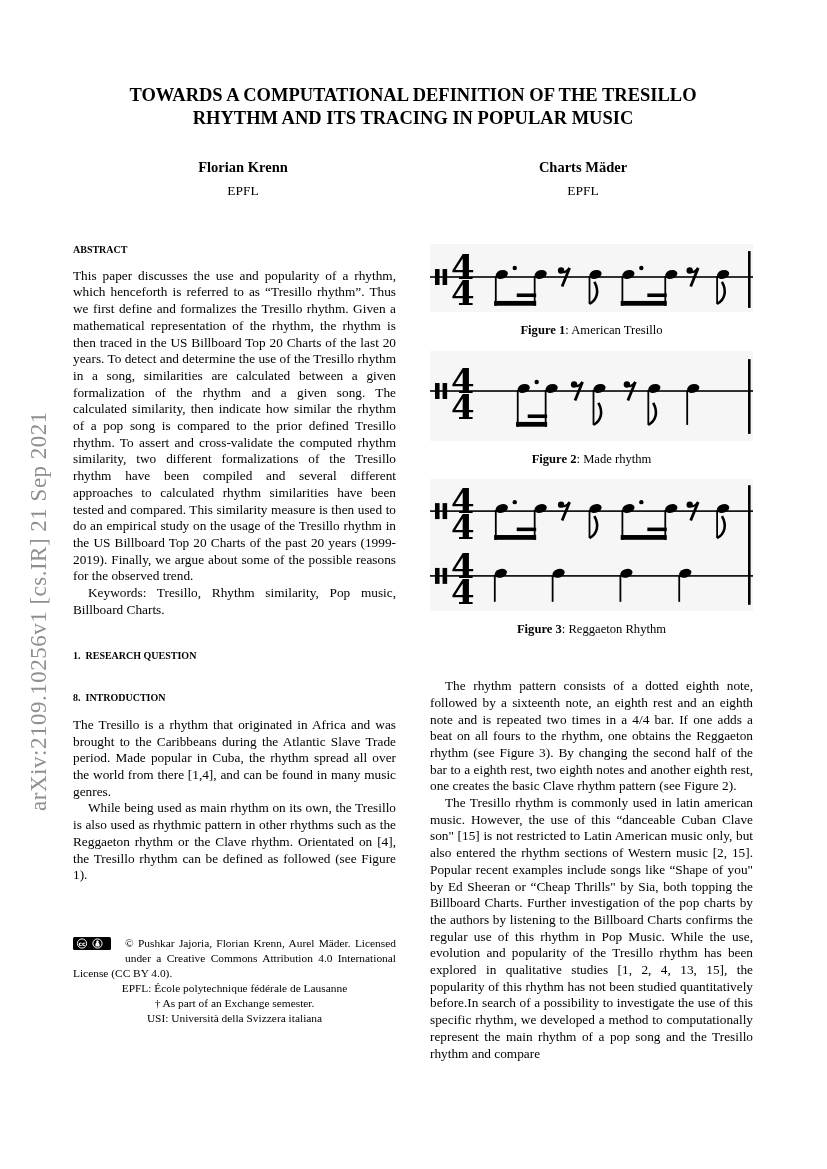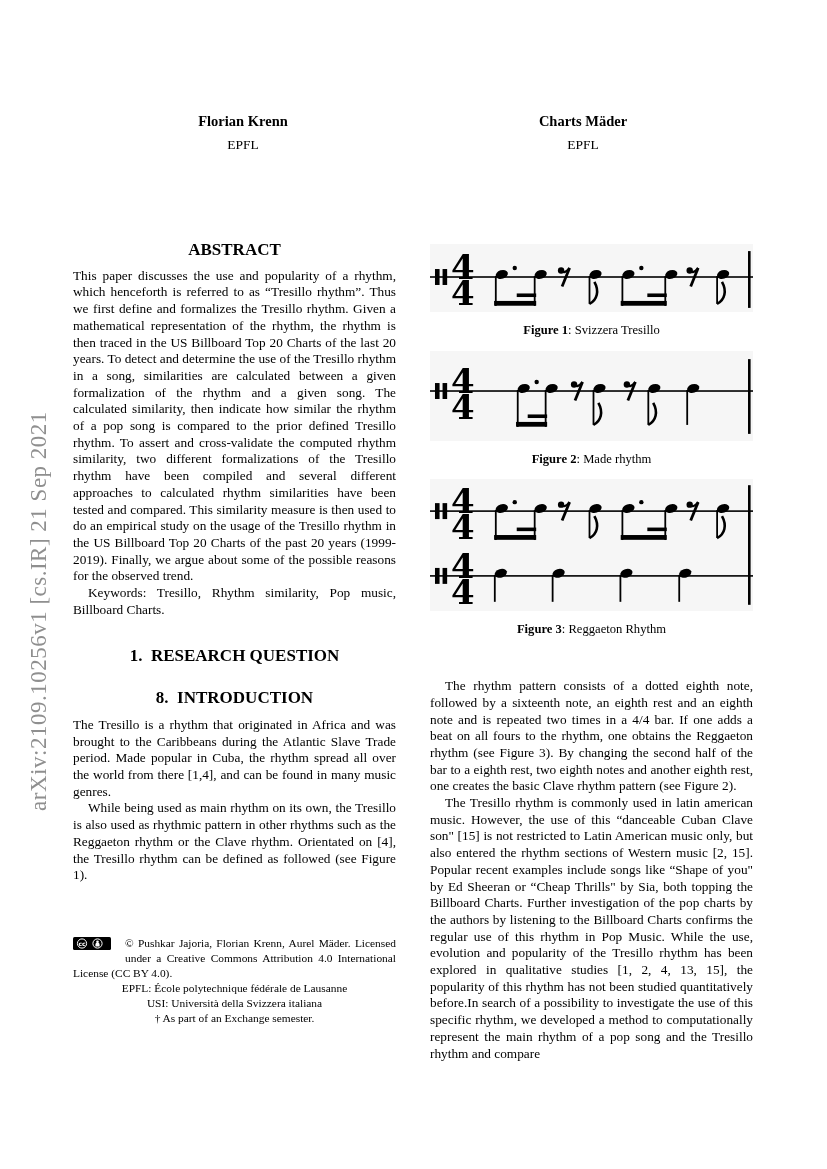--- a/index.html
+++ b/index.html
@@ -15,21 +15,21 @@
   .authors{display:flex;margin-top:29px;}
   .author{flex:1;}
   .author .name{font-weight:bold;font-size:14.5px;}
   .author .aff{font-size:13.5px;margin-top:5px;}
   .author sup{font-size:9px;}
 
   .cols{position:absolute;left:73px;top:240px;width:680px;display:flex;gap:34px;}
   .col{width:323px;font-size:13.3px;line-height:16.7px;text-align:justify;}
   .col p{margin:0;}
   .indent{text-indent:15px;}
-  h2.sec{font-size:17px;font-weight:bold;text-align:center;white-space:pre;
+  h2.sec{font-size:10px;font-weight:bold;text-align:left;white-space:pre;
          margin:30px 0 10px 0;}
   h2.sec.first{margin-top:2px;margin-bottom:9px;}
   h2.sec.intro{margin-top:25px;}
 
   figure{margin:0;text-align:center;}
   figure.f1{margin-top:4px;}
   .figcanvas{background:#f6f6f6;width:323px;}
   .figcanvas svg{display:block;}
   figcaption{font-size:12.6px;margin:10px 0 12px 0;text-align:center;}
   figcaption .figlabel{font-weight:bold;}
@@ -41,20 +41,21 @@
   .ccbadge{float:left;margin:1px 14px 0 0;}
 </style>
 </head>
 <body>
 
 <div class="page">
 
   <div class="arxiv">arXiv:2109.10256v1  [cs.IR]  21 Sep 2021</div>
 
   <div class="header">
+    <h1 class="title"><span>TOWARDS A COMPUTATIONAL DEFINITION OF THE TRESILLO</span><br><span>RHYTHM AND ITS TRACING IN POPULAR MUSIC</span></h1>
     <div class="authors">
       <div class="author">
         <div class="name">Florian Krenn</div>
         <div class="aff"><span>EPFL</span><sup></sup><span></span></div>
       </div>
       <div class="author">
         <div class="name">Charts Mäder</div>
         <div class="aff"><span>EPFL</span><sup></sup><span></span></div>
       </div>
     </div>
@@ -103,21 +104,21 @@
               <rect x="218" y="49.5" width="19.5" height="3.6"></rect>
               <circle cx="260.5" cy="26.5" r="3.2"></circle>
               <path d="M 260.5 26.5 Q 264 30.5 269 24" fill="none" stroke="#000" stroke-width="2.2"></path>
               <path d="M 269 24 L 261.5 42.5" stroke="#000" stroke-width="2.8"></path>
               <ellipse cx="294" cy="30.4" rx="6.3" ry="4.3" transform="rotate(-18 294 30.4)"></ellipse>
               <rect x="287.1" y="32" width="1.8" height="28"></rect>
               <path d="M 287.9 60 C 295.9 56 297.9 47 292.9 38" fill="none" stroke="#000" stroke-width="2.6"></path>
               <rect x="319" y="7" width="2.6" height="57"></rect>
             </svg>
           </div>
-        <figcaption><span class="figlabel">Figure 1</span><span>: Svizzera Tresillo</span></figcaption>
+        <figcaption><span class="figlabel">Figure 1</span><span>: American Tresillo</span></figcaption>
       </figure>
       <figure class="f2">
         <div class="figcanvas">
             <svg viewBox="0 0 324 90" width="323" height="90">
               <rect x="0" y="39.2" width="324" height="1.6"></rect>
               <rect x="5" y="32" width="4.6" height="16"></rect>
               <rect x="12.6" y="32" width="4.6" height="16"></rect>
               <text x="33" y="42" text-anchor="middle" font-size="34" font-weight="bold" font-family="&quot;DejaVu Serif&quot;, serif">4</text>
               <text x="33" y="68" text-anchor="middle" font-size="34" font-weight="bold" font-family="&quot;DejaVu Serif&quot;, serif">4</text>
               <ellipse cx="94" cy="37.4" rx="6.3" ry="4.3" transform="rotate(-18 94 37.4)"></ellipse>
@@ -212,17 +213,17 @@
           <circle cx="9" cy="6.5" r="4.6" fill="none" stroke="#fff" stroke-width="1"></circle>
           <text x="9" y="8.7" font-size="6" fill="#fff" text-anchor="middle" font-family="DejaVu Sans, sans-serif" font-weight="bold">cc</text>
           <circle cx="24.5" cy="6.5" r="4.6" fill="none" stroke="#fff" stroke-width="1"></circle>
           <circle cx="24.5" cy="4.7" r="1.3" fill="#fff"></circle>
           <path d="M22.4 9.6 v-2.1 a2.1 2.1 0 0 1 4.2 0 v2.1 z" fill="#fff"></path>
         </svg>
       </span>
       <span>© Pushkar Jajoria, Florian Krenn, Aurel Mäder. Licensed under a Creative Commons Attribution 4.0 International License (CC BY 4.0).</span>
     </div>
     <div class="fnline">EPFL: École polytechnique fédérale de Lausanne</div>
+    <div class="fnline">† As part of an Exchange semester.</div>
     <div class="fnline">USI: Università della Svizzera italiana</div>
-    <div class="fnline">† As part of an Exchange semester.</div>
   </div>
 
 </div>
 
 </body></html>

